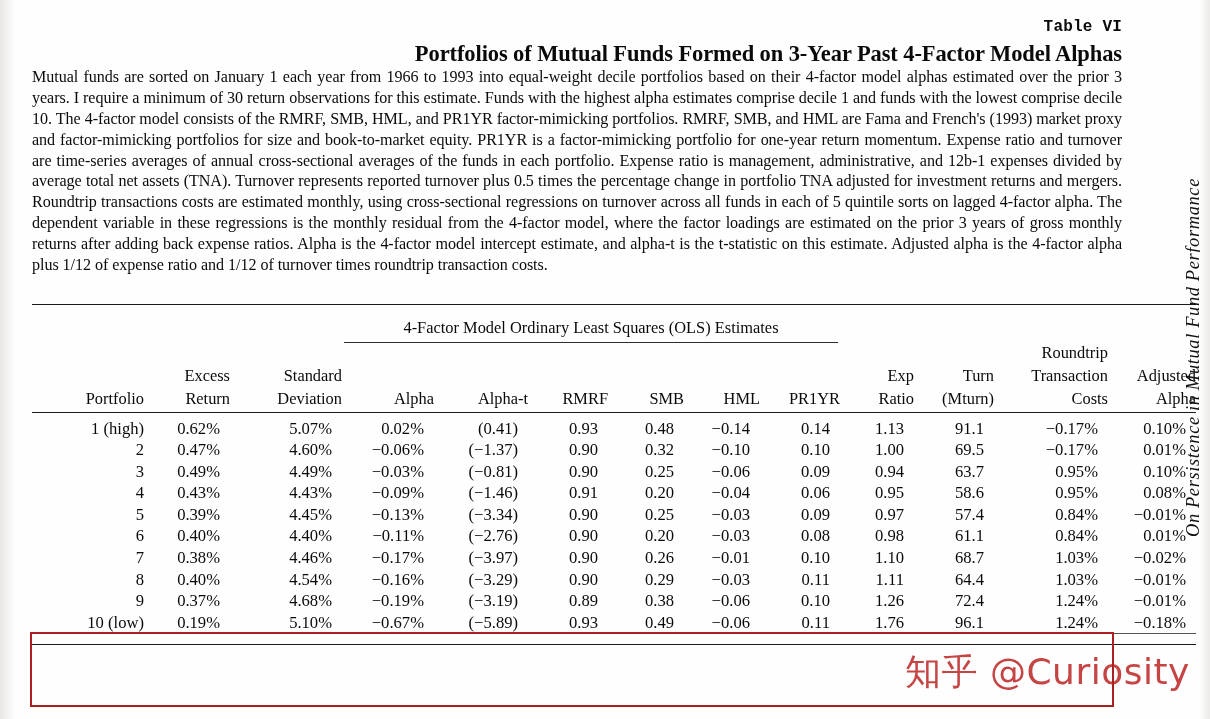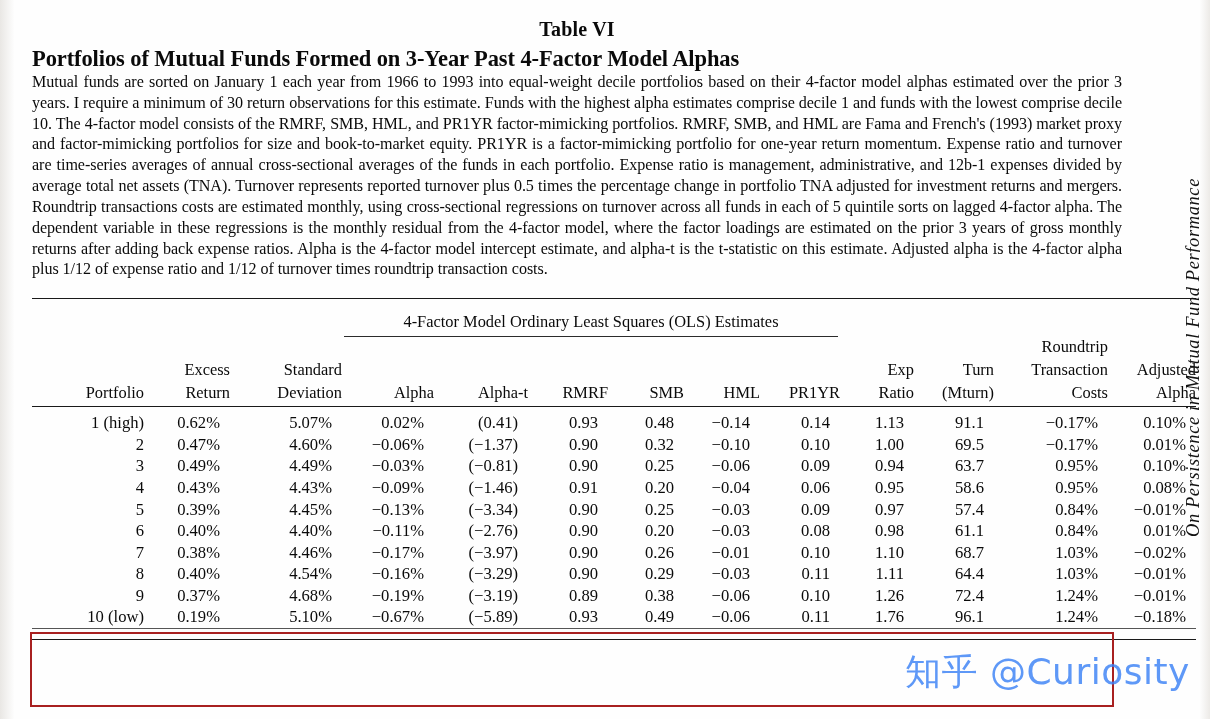--- a/index.html
+++ b/index.html
@@ -45,48 +45,49 @@
 
   #content {
     position: absolute;
     left: 32px;
     top: 18px;
     width: 1090px;
   }
 
   
   .table-number {
-    text-align: center;
+    text-align: right;
     font-weight: bold;
-    font-size: 20px;
+    font-size: 16px;
     letter-spacing: 0.2px;
     line-height: 1.15;
+    font-family: Liberation Mono, monospace;
   }
   .table-title {
-    text-align: left;
+    text-align: right;
     font-weight: bold;
     font-size: 22.5px;
     letter-spacing: -0.1px;
     margin-top: 5px;
     line-height: 1.15;
   }
 
   
   .caption {
     font-size: 16.1px;
     line-height: 1.295;
     text-align: justify;
     text-justify: inter-word;
     letter-spacing: -0.05px;
     hyphens: none;
   }
 
   
   .table-wrap {
-    margin-top: 18px;
+    margin-top: 28px;
     position: relative;
   }
   table.tbl {
     border-collapse: collapse;
     width: 1076px;
     font-size: 16.4px;
     table-layout: fixed;
   }
   table.tbl td, table.tbl th {
     padding: 0;
@@ -162,21 +163,21 @@
     color: #121212;
   }
 
   
   #watermark {
     position: absolute;
     left: 905px;
     top: 648px;
     font-family: "DejaVu Sans", "Liberation Sans", sans-serif;
     font-size: 36px;
-    color: #3b82f6;
+    color: #b91c1c;
     opacity: 0.82;
     white-space: nowrap;
     letter-spacing: 0.5px;
     pointer-events: none;
   }
 </style>
 </head>
 <body>
 
 <div id="page">

